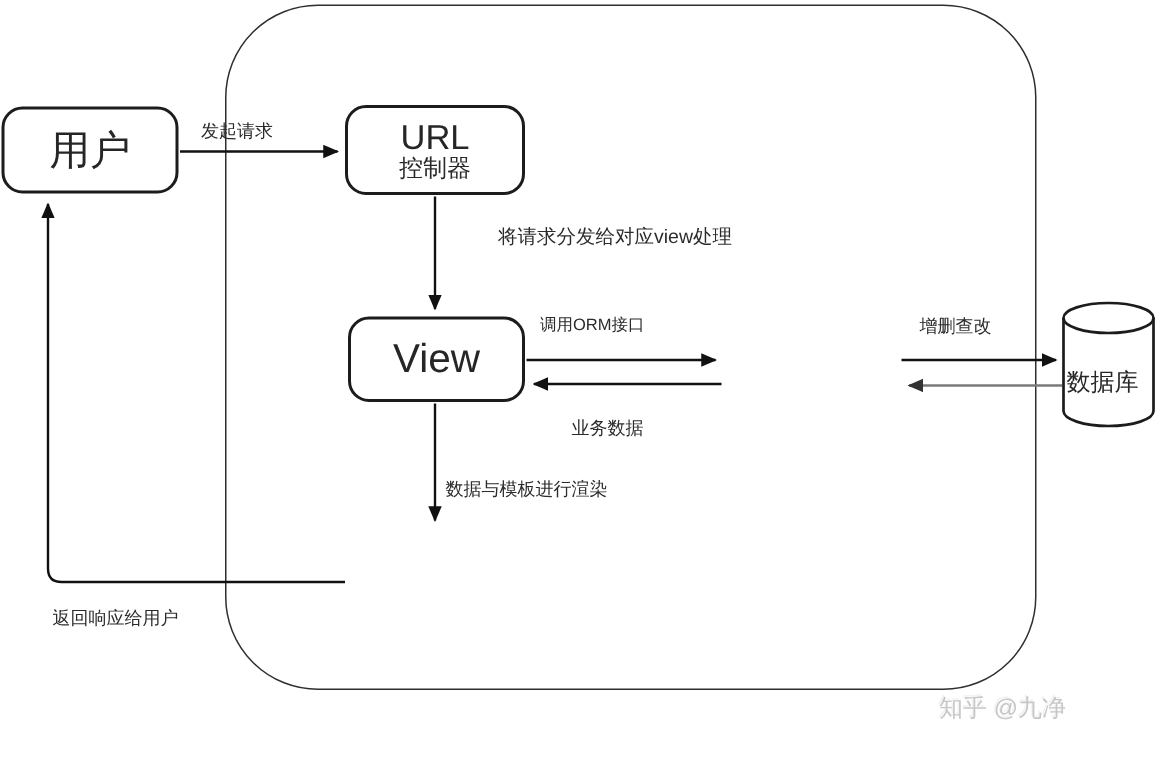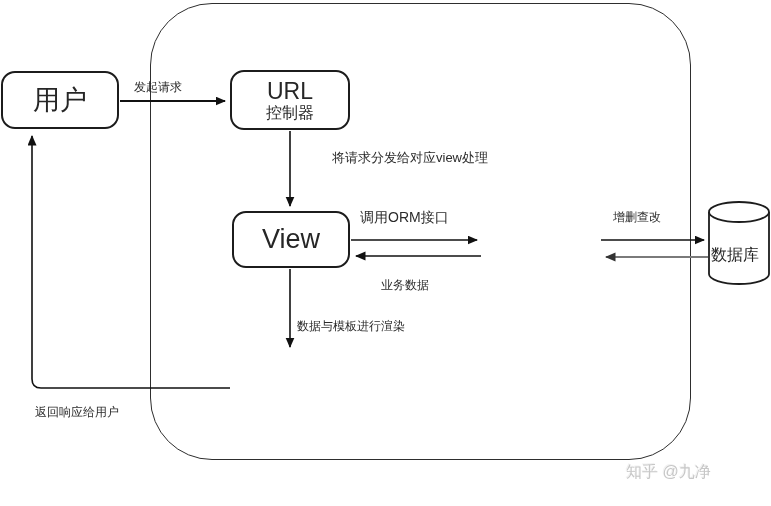--- a/index.html
+++ b/index.html
@@ -81,21 +81,21 @@
   
   .elabel {
     position: absolute;
     font-size: 12px;
     color: #2b2b2b;
     white-space: nowrap;
     z-index: 4;
   }
   .lbl-request   { left: 134px; top: 79px;  }
   .lbl-dispatch  { left: 296px; top: 149px; font-size: 13px; margin-left: 36px; }
-  .lbl-orm       { left: 360px; top: 209px; font-size: 14px; }
+  .lbl-orm       { left: 360px; top: 209px; font-size: 11px; }
   .lbl-bizdata   { left: 381px; top: 277px; }
   .lbl-crud      { left: 613px; top: 209px; }
   .lbl-render    { left: 297px; top: 318px; }
   .lbl-response  { left: 35px;  top: 404px; }
   .caption {
     position: absolute;
     left: 308px;
     top: 477px;
     font-size: 19px;
     color: #1d1d1d;

